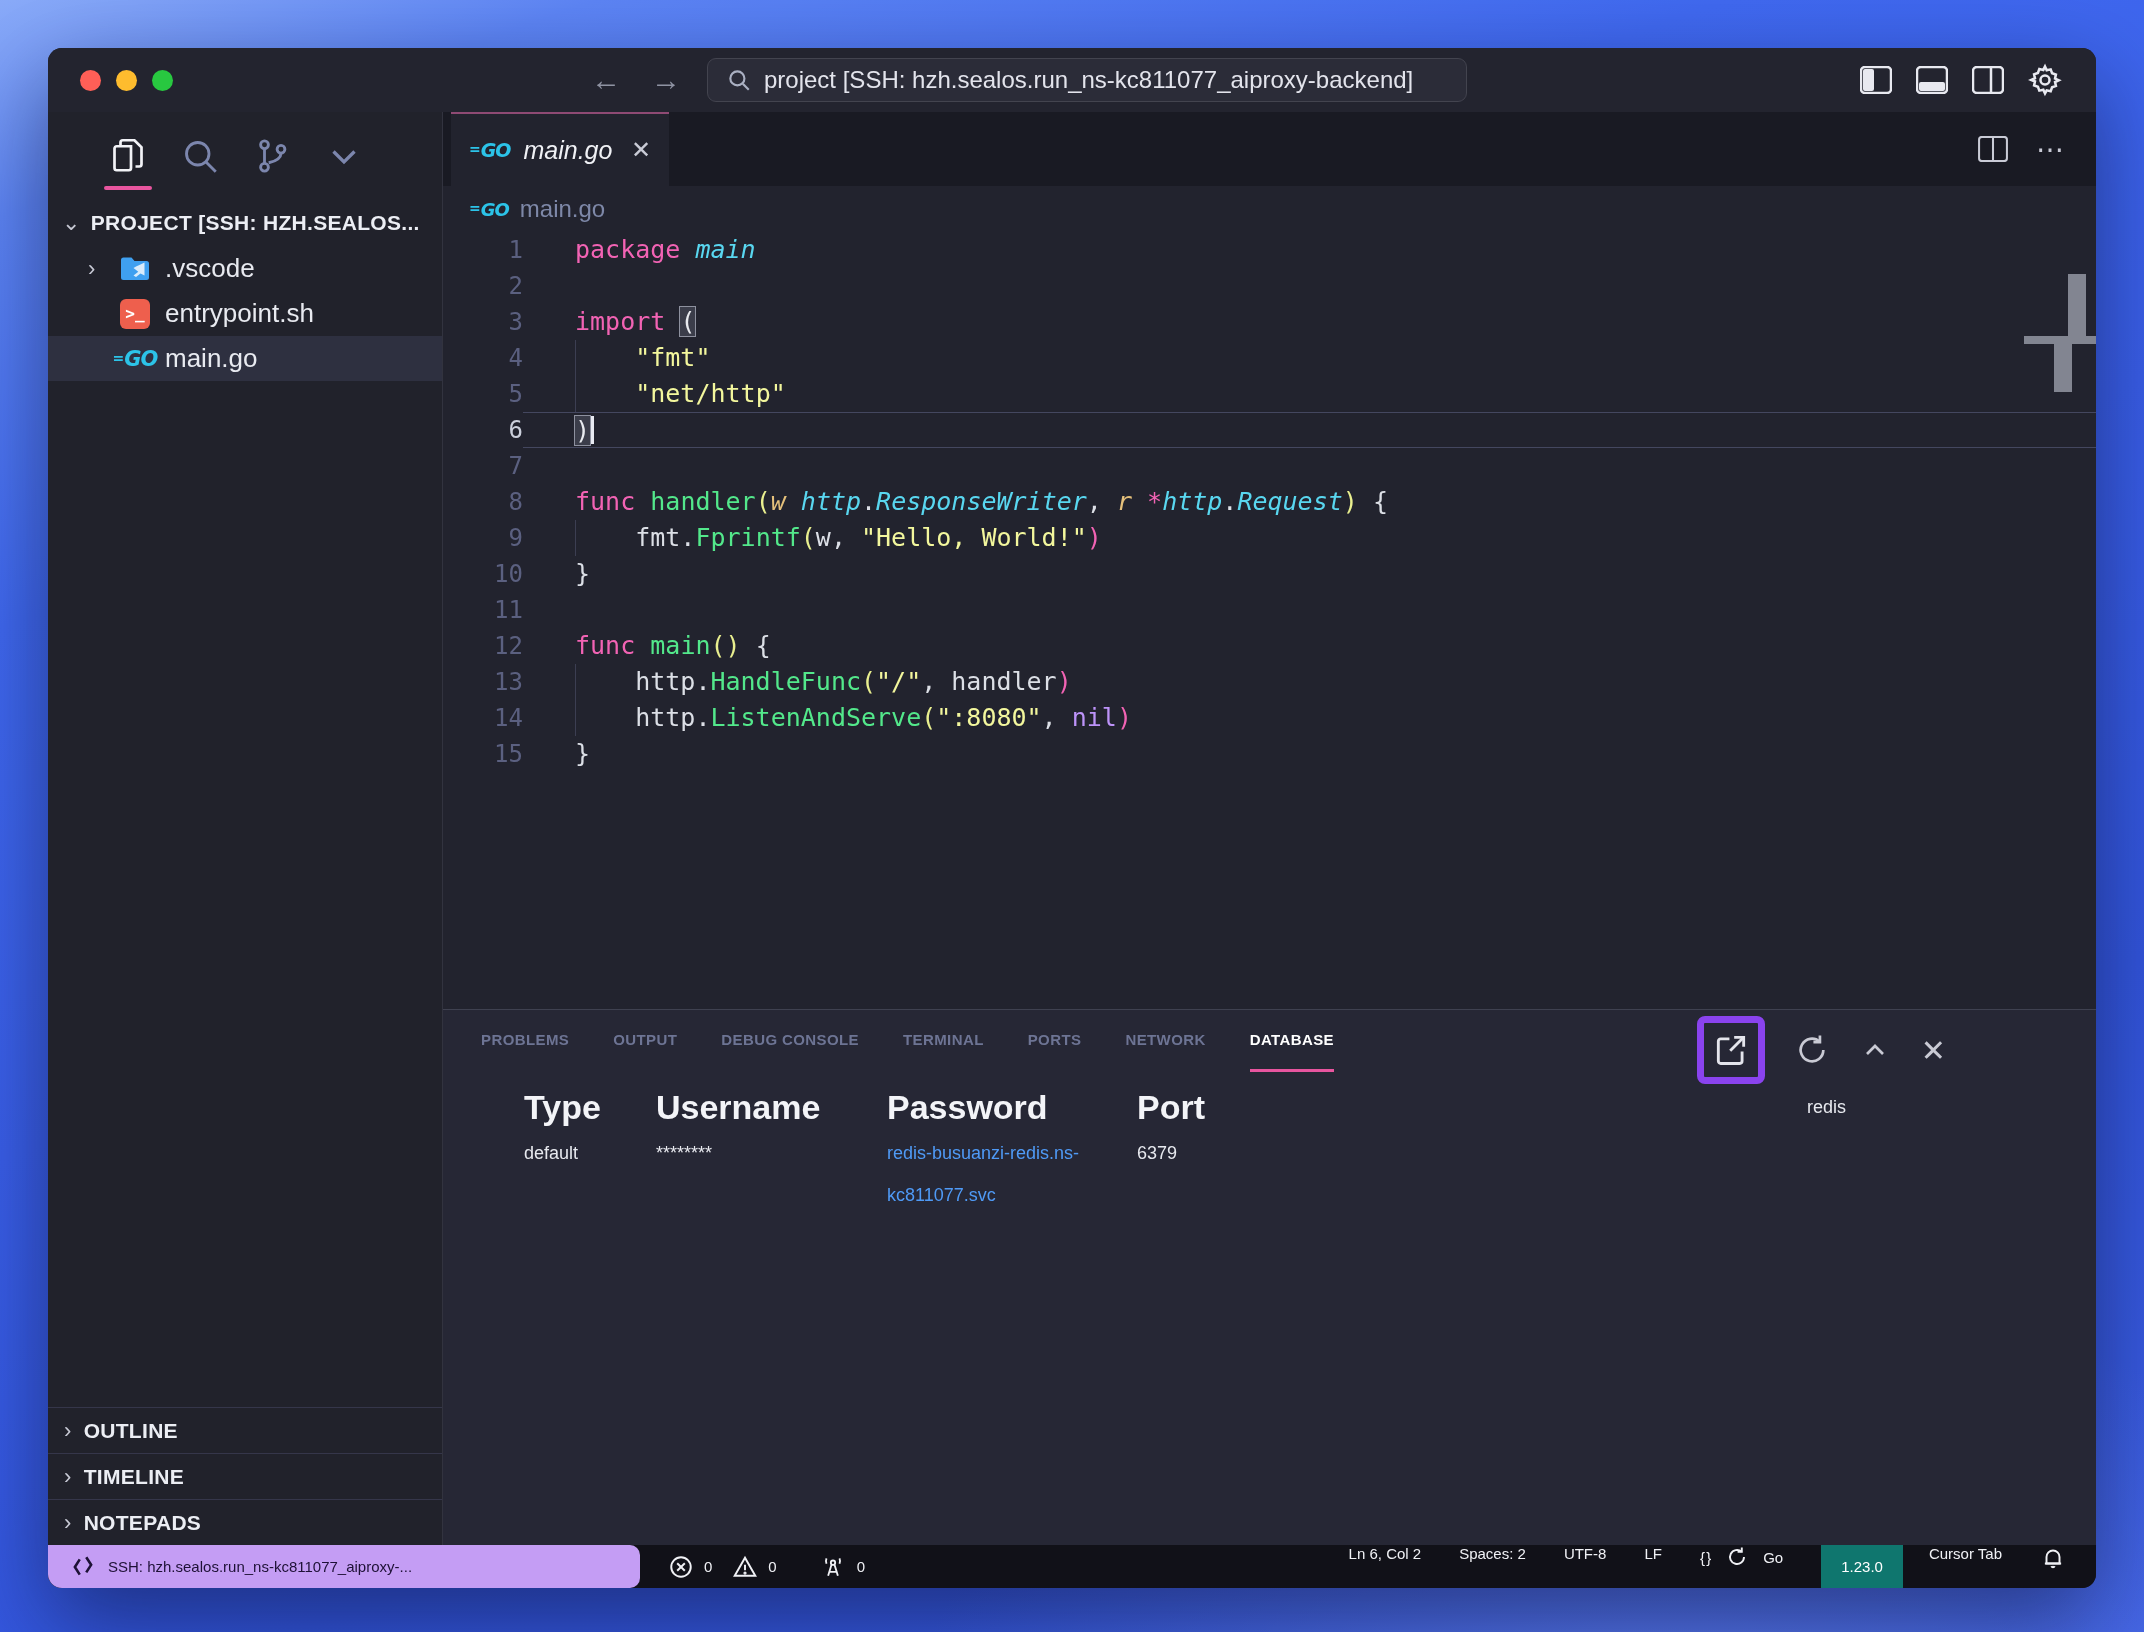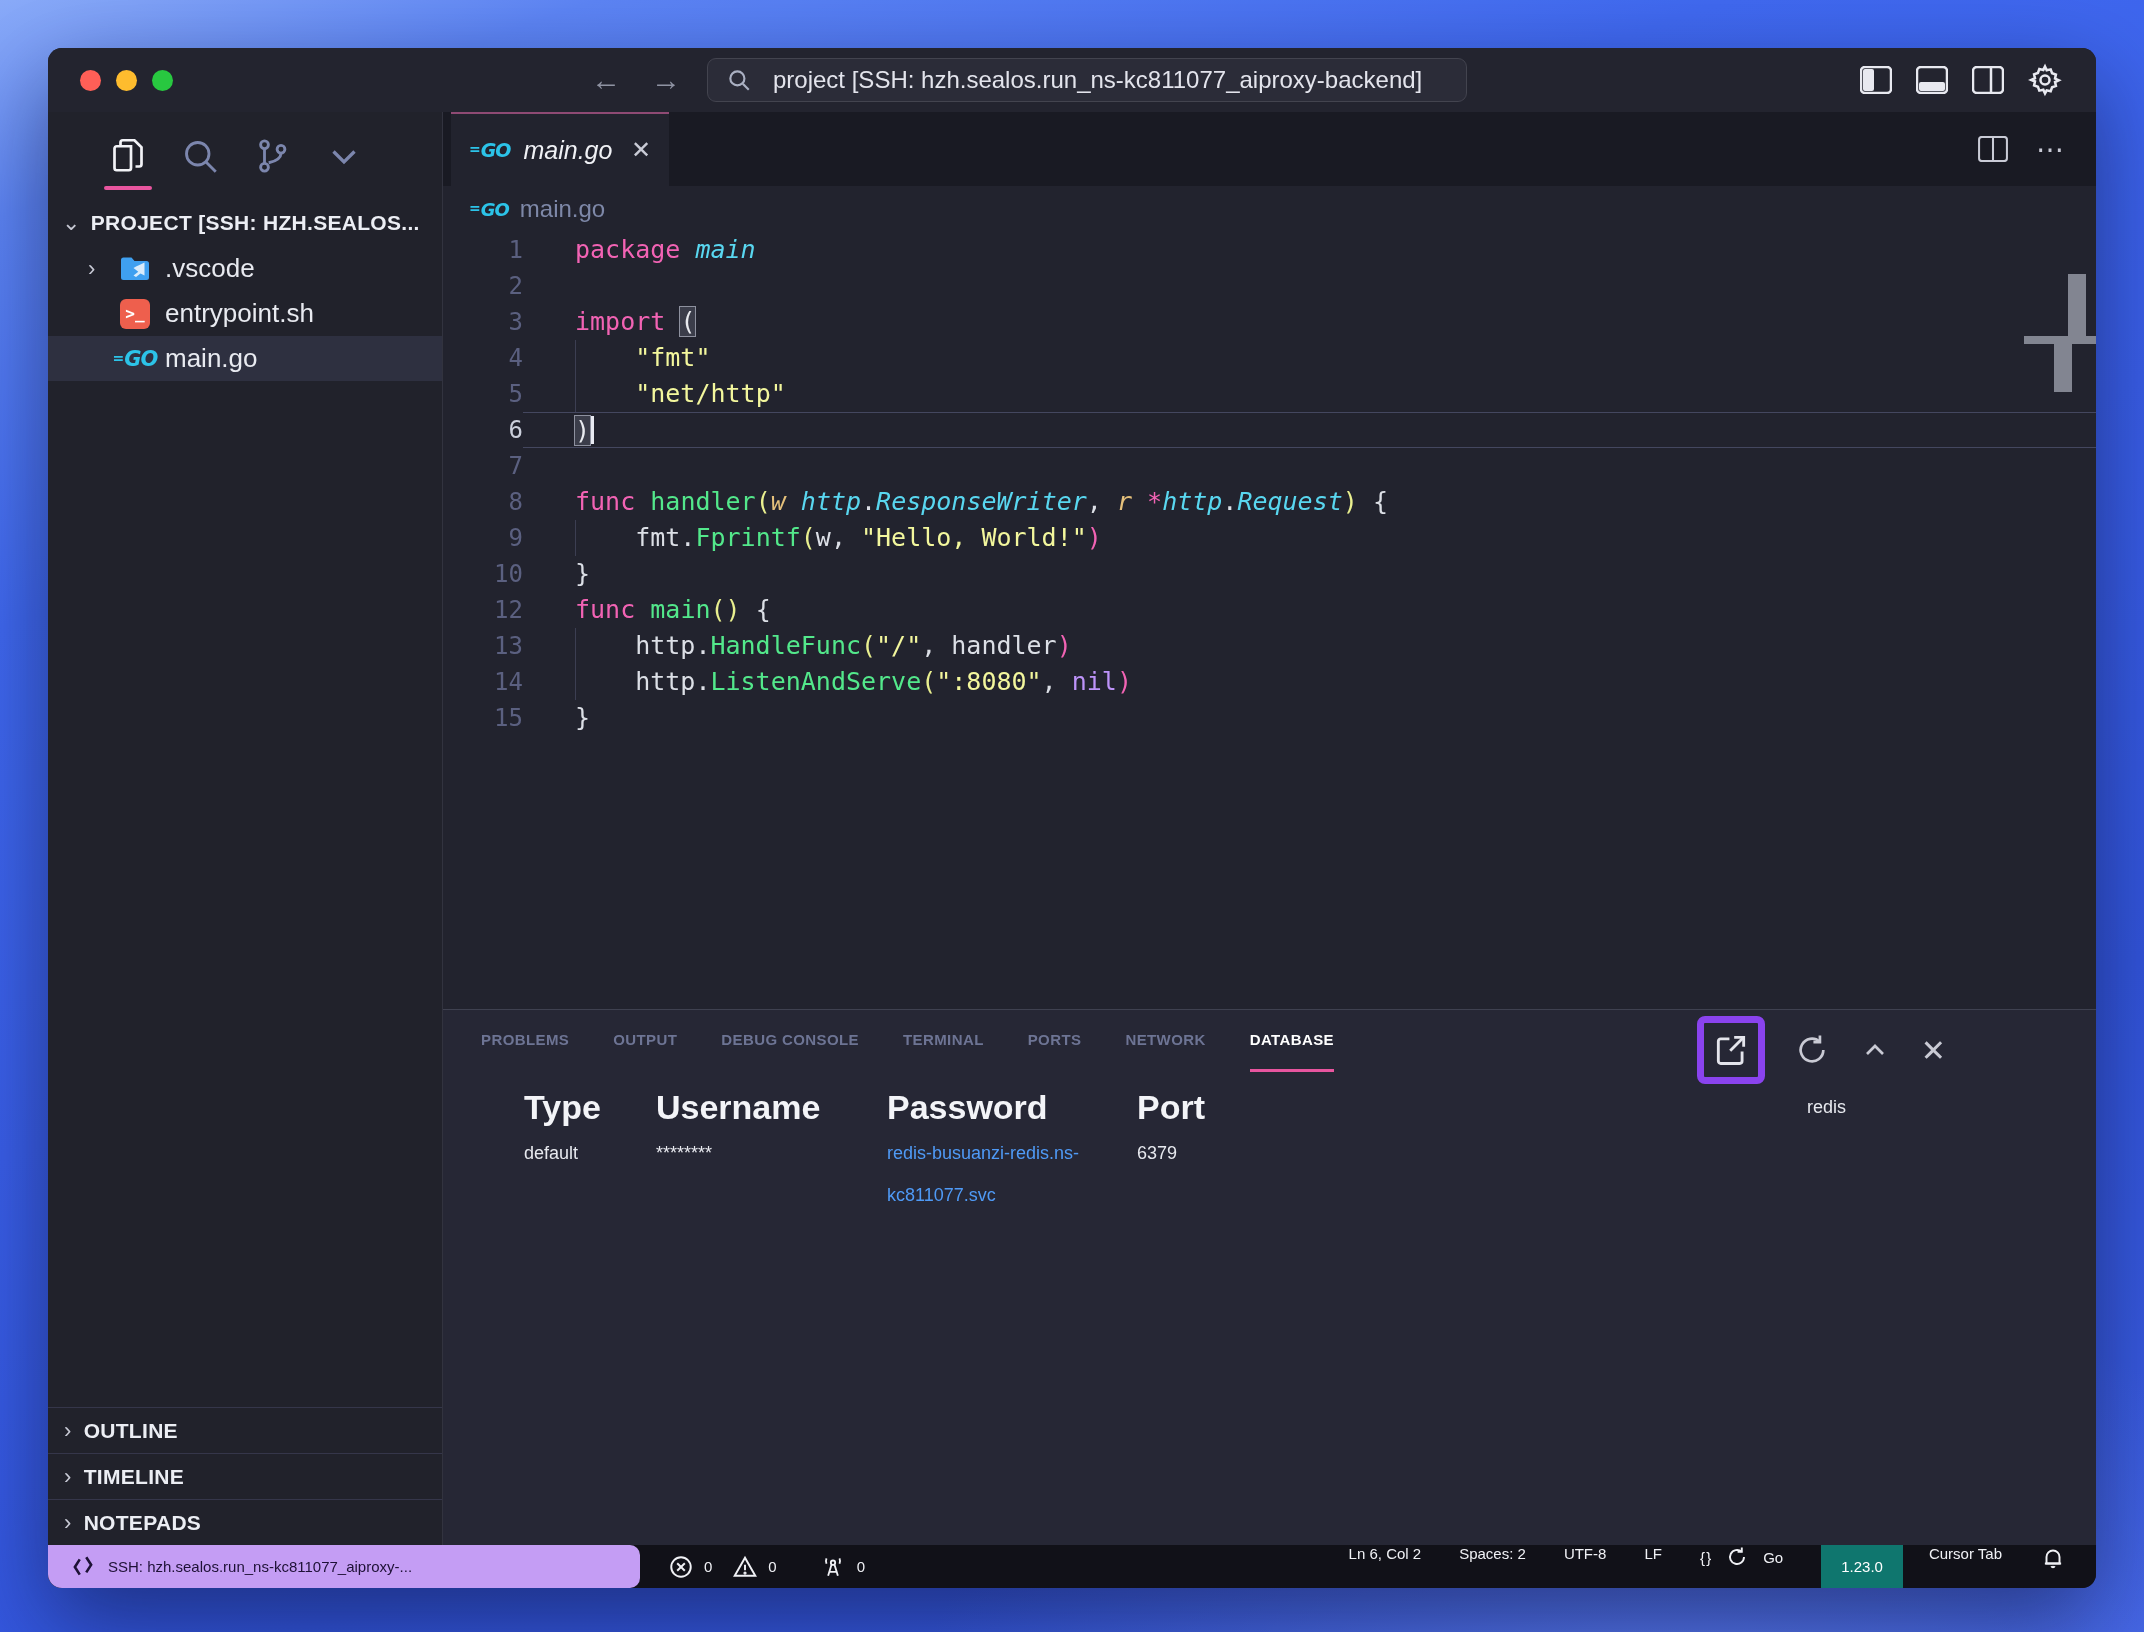--- a/index.html
+++ b/index.html
@@ -18,21 +18,21 @@
   }
   
   .titlebar { height:64px; background:#23242f; display:flex; align-items:center; flex:0 0 auto; }
   .traffic { display:flex; gap:15px; padding-left:32px; width:160px; flex:0 0 auto; }
   .dot { width:21px; height:21px; border-radius:50%; }
   .dot.red{ background:#ff5f57; } .dot.yellow{ background:#febc2e; } .dot.green{ background:#28c840; }
   .title-center { flex:1; display:flex; align-items:center; justify-content:center; gap:22px; }
   .nav-arrow { color:#8f93a3; font-size:30px; line-height:1; padding:0 4px; }
   .searchbox {
     width:760px; height:44px; background:#2b2c38; border:1px solid #43444f; border-radius:9px;
-    display:flex; align-items:center; gap:21px; padding:0 18px; color:#e3e4ec; font-size:24px;
+    display:flex; align-items:center; gap:12px; padding:0 18px; color:#e3e4ec; font-size:24px;
     white-space:nowrap; overflow:hidden;
   }
   .title-right { width:250px; flex:0 0 auto; display:flex; align-items:center; gap:24px; justify-content:flex-end; padding-right:34px; }
   .title-right svg { display:block; }
   
   .main { flex:1; display:flex; min-height:0; }
   .sidebar { width:395px; flex:0 0 auto; background:#21222b; border-right:1px solid #32333f; display:flex; flex-direction:column; }
   .activity { height:88px; display:flex; align-items:center; padding-left:52px; gap:16px; flex:0 0 auto; }
   .act-item { width:56px; height:72px; display:flex; align-items:center; justify-content:center; position:relative; }
   .act-item.active::after { content:""; position:absolute; left:4px; right:4px; bottom:2px; height:4px; background:#e8559f; border-radius:2px; }
@@ -239,20 +239,21 @@
             <div class="code-line"><div class="gutter-num">1</div><div class="code-text"><span class="tk-kw">package</span><span class="tk-pl"> </span><span class="tk-ti">main</span></div></div>
             <div class="code-line"><div class="gutter-num">2</div><div class="code-text"></div></div>
             <div class="code-line"><div class="gutter-num">3</div><div class="code-text"><span class="tk-kw">import</span><span class="tk-pl"> </span><span class="tk-brm">(</span></div></div>
             <div class="code-line"><div class="gutter-num">4</div><div class="code-text guided"><span class="tk-pl">    </span><span class="tk-str">"fmt"</span></div></div>
             <div class="code-line"><div class="gutter-num">5</div><div class="code-text guided"><span class="tk-pl">    </span><span class="tk-str">"net/http"</span></div></div>
             <div class="code-line cur"><div class="gutter-num active">6</div><div class="code-text"><span class="tk-brm">)</span><span class="caret"></span></div></div>
             <div class="code-line"><div class="gutter-num">7</div><div class="code-text"></div></div>
             <div class="code-line"><div class="gutter-num">8</div><div class="code-text"><span class="tk-kw">func</span><span class="tk-pl"> </span><span class="tk-fn">handler</span><span class="tk-yb">(</span><span class="tk-pi">w</span><span class="tk-pl"> </span><span class="tk-ti">http</span><span class="tk-pl">.</span><span class="tk-ti">ResponseWriter</span><span class="tk-pl">, </span><span class="tk-pi">r</span><span class="tk-pl"> </span><span class="tk-op">*</span><span class="tk-ti">http</span><span class="tk-pl">.</span><span class="tk-ti">Request</span><span class="tk-yb">)</span><span class="tk-pl"> {</span></div></div>
             <div class="code-line"><div class="gutter-num">9</div><div class="code-text guided"><span class="tk-pl">    fmt.</span><span class="tk-fn">Fprintf</span><span class="tk-yb">(</span><span class="tk-pl">w, </span><span class="tk-str">"Hello, World!"</span><span class="tk-pb">)</span></div></div>
             <div class="code-line"><div class="gutter-num">10</div><div class="code-text"><span class="tk-pl">}</span></div></div>
+            <div class="code-line"><div class="gutter-num">11</div><div class="code-text"></div></div>
             <div class="code-line"><div class="gutter-num">12</div><div class="code-text"><span class="tk-kw">func</span><span class="tk-pl"> </span><span class="tk-fn">main</span><span class="tk-yb">()</span><span class="tk-pl"> {</span></div></div>
             <div class="code-line"><div class="gutter-num">13</div><div class="code-text guided"><span class="tk-pl">    http.</span><span class="tk-fn">HandleFunc</span><span class="tk-yb">(</span><span class="tk-str">"/"</span><span class="tk-pl">, handler</span><span class="tk-pb">)</span></div></div>
             <div class="code-line"><div class="gutter-num">14</div><div class="code-text guided"><span class="tk-pl">    http.</span><span class="tk-fn">ListenAndServe</span><span class="tk-yb">(</span><span class="tk-str">":8080"</span><span class="tk-pl">, </span><span class="tk-kwp">nil</span><span class="tk-pb">)</span></div></div>
             <div class="code-line"><div class="gutter-num">15</div><div class="code-text"><span class="tk-pl">}</span></div></div>
           </div>
         <div class="ruler-mark1"></div>
         <div class="ruler-mark2a"></div>
         <div class="ruler-mark2b"></div>
       </div>
 

